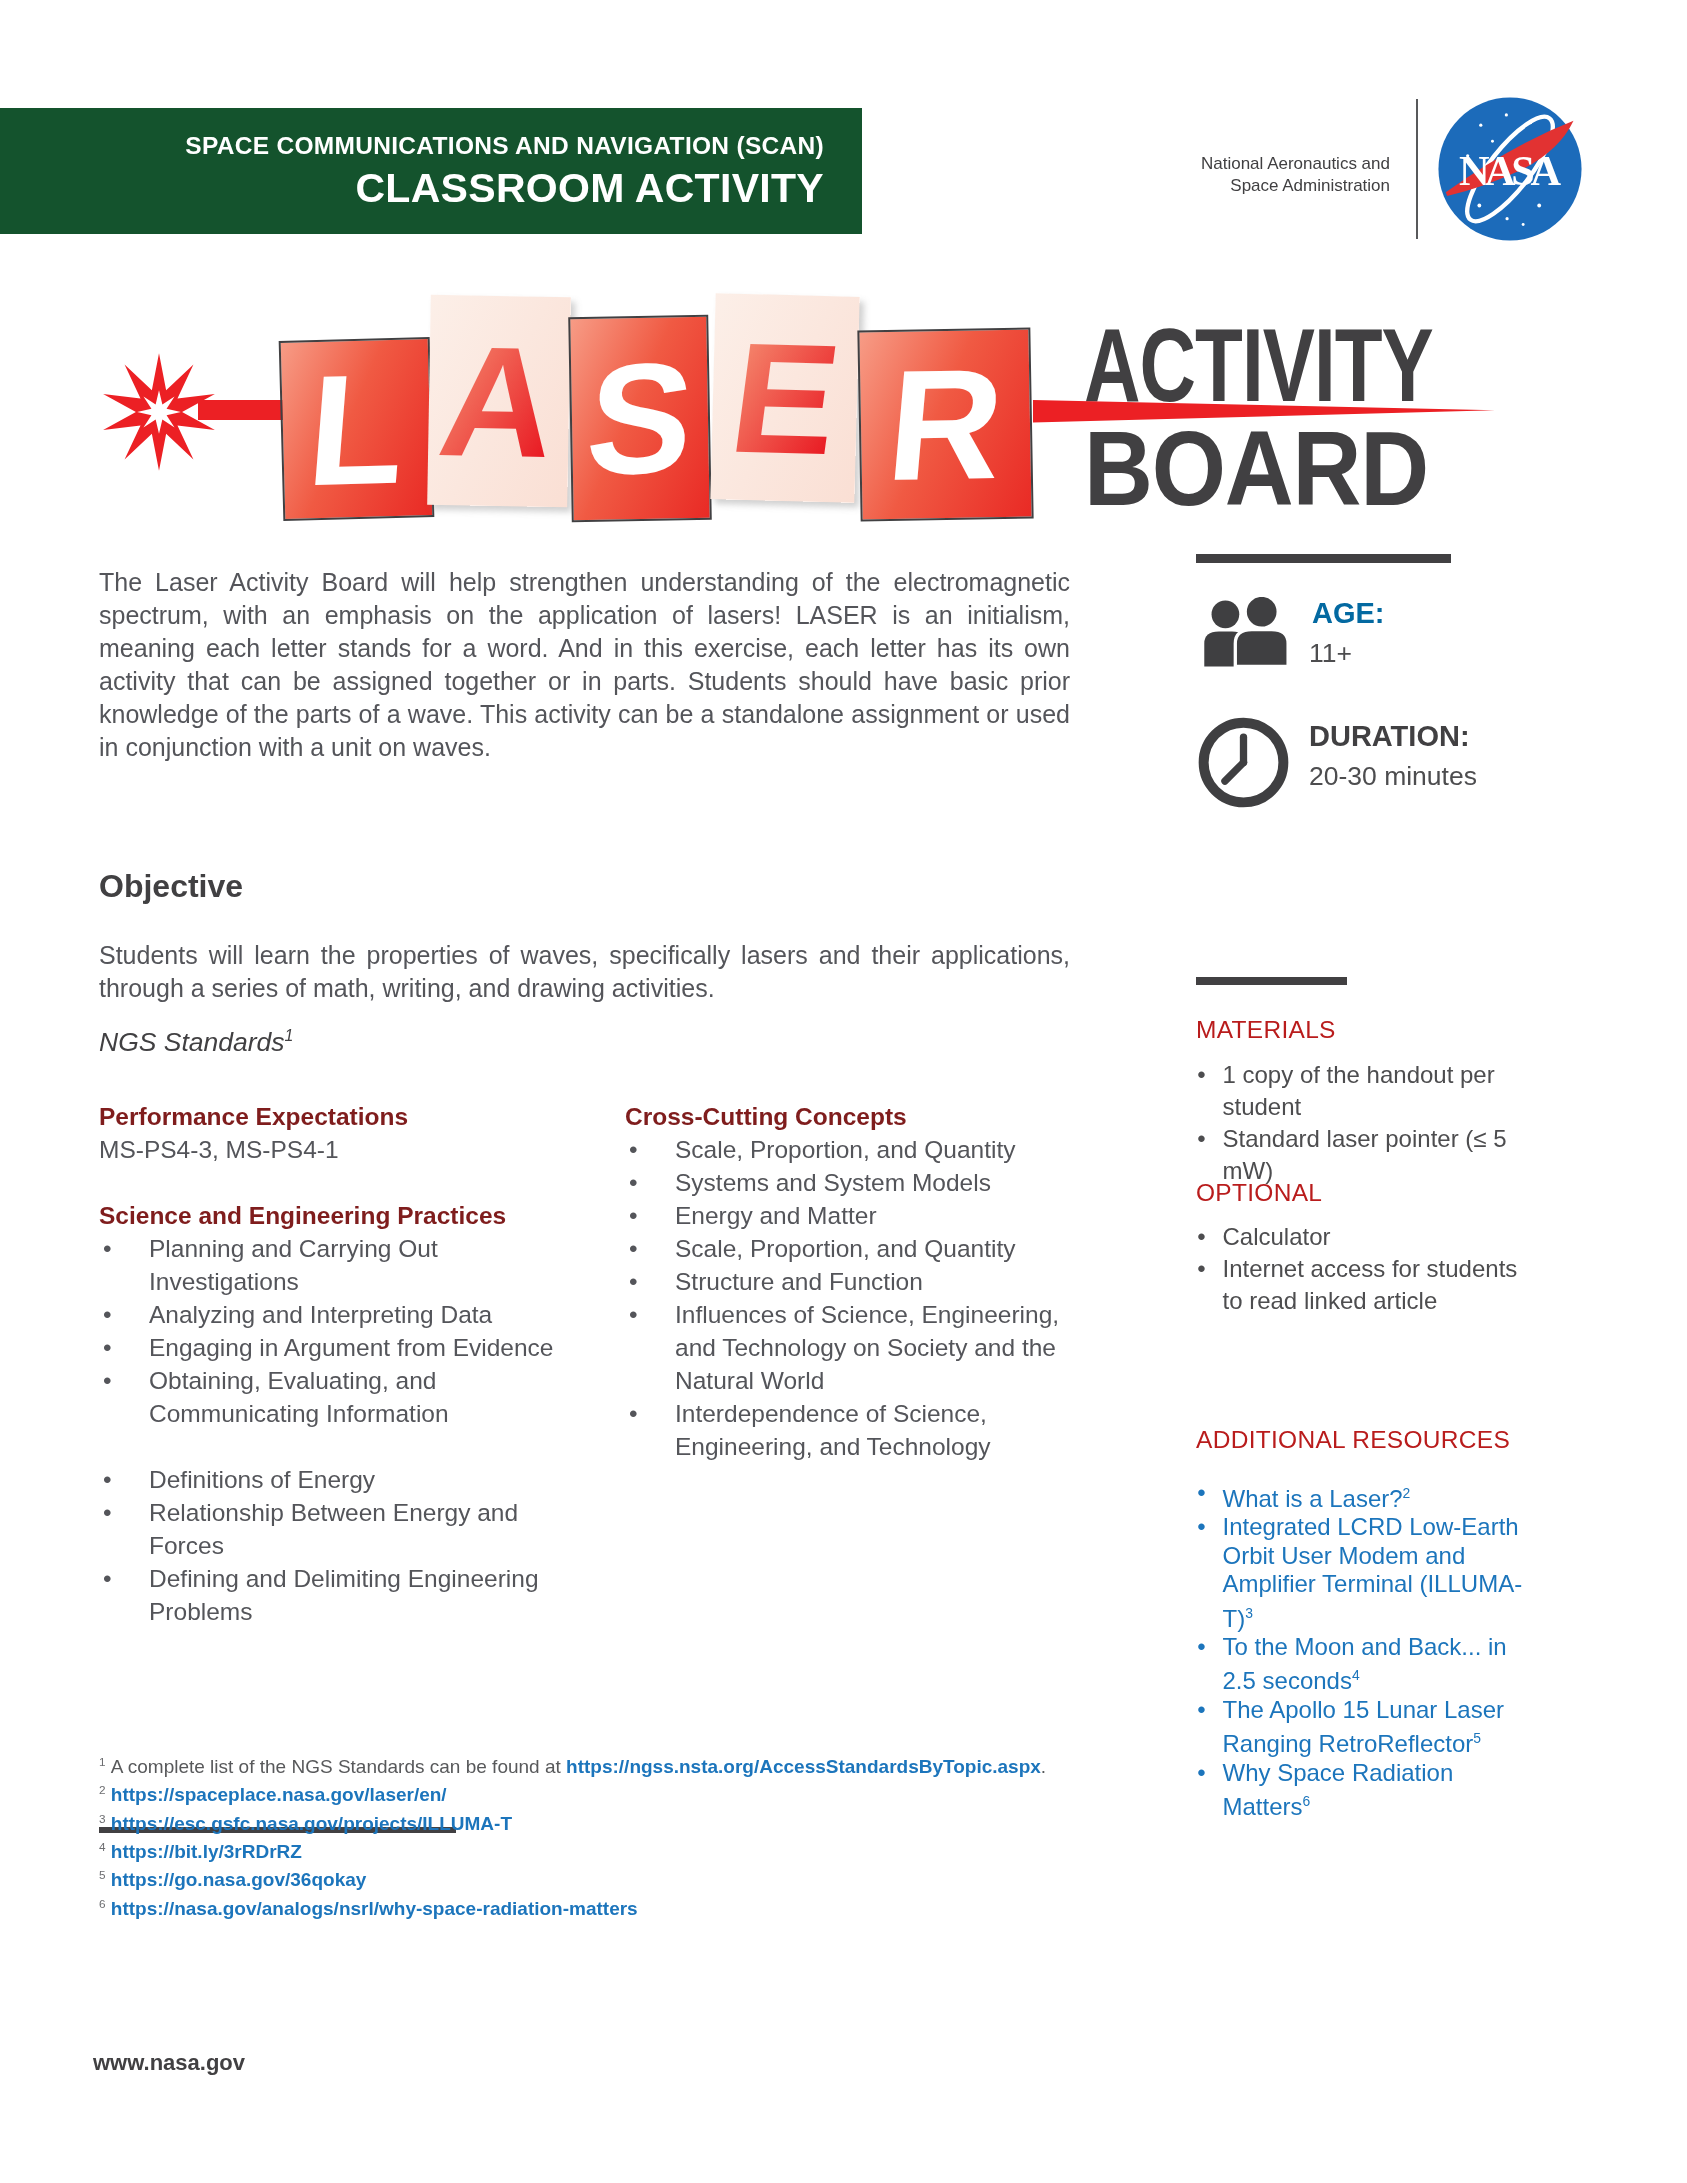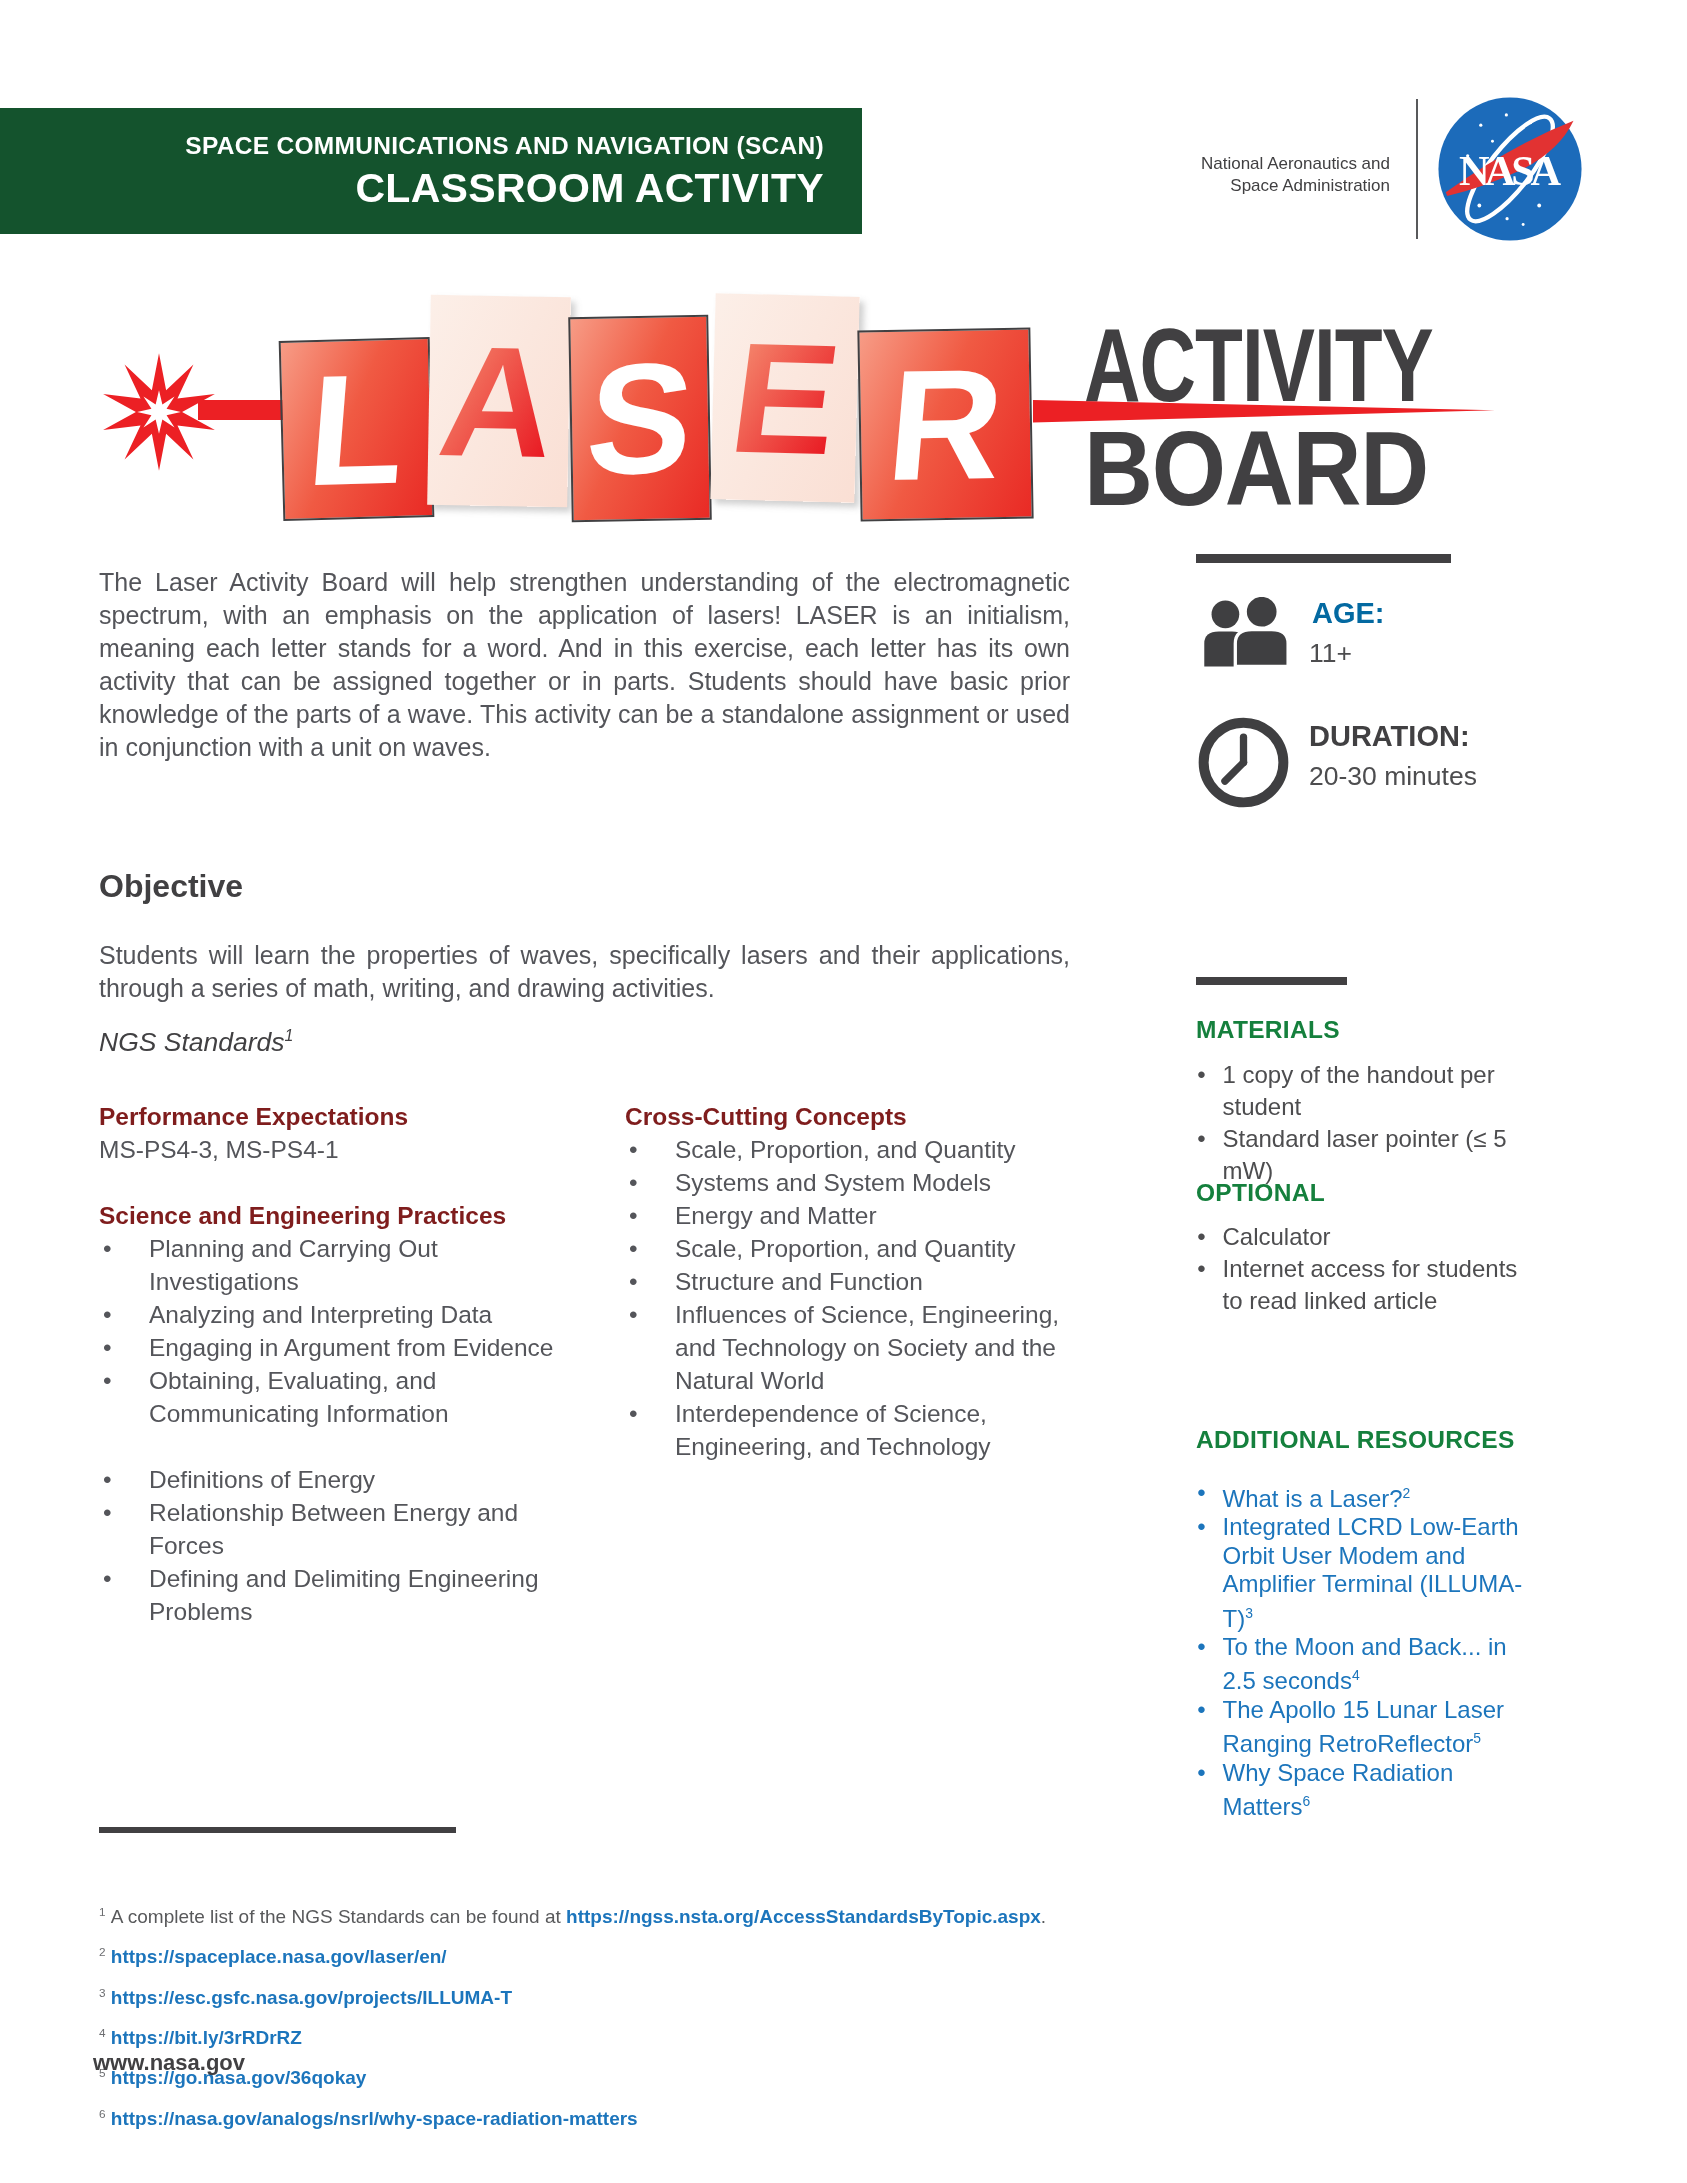--- a/index.html
+++ b/index.html
@@ -57,37 +57,37 @@
 
   
   .info-bar1{left:1196px;top:554px;width:255px;height:8.6px;background:#414042;}
   .info-bar2{left:1196px;top:977px;width:151px;height:8px;background:#414042;}
   .icon-wrap{color:#3F3F41;}
   .age-label{left:1312px;top:597px;font-size:29px;font-weight:bold;color:#0369a1;}
   .age-value{left:1309px;top:638px;font-size:26.5px;color:#4D4D4F;}
   .duration-label{left:1309px;top:720px;font-size:29px;font-weight:bold;color:#414042;}
   .duration-value{left:1309px;top:761px;font-size:26.5px;color:#4D4D4F;}
 
-  .side-h{font-size:24.5px;font-weight:bold;color:#15803d;letter-spacing:0.3px;}
+  .side-h{font-size:24.5px;font-weight:normal;color:#b91c1c;letter-spacing:0.3px;}
   #materials-h{left:1196px;top:1016px;}
   #optional-h{left:1196px;top:1179px;}
   #resources-h{left:1196px;top:1426px;}
   .side-list{list-style:none;margin:0;padding:0;width:344px;font-size:24px;line-height:32px;color:#4D4D4F;}
   .side-list li{position:relative;padding-left:26.5px;}
   .side-list li::before{content:"\2022";position:absolute;left:1.3px;}
   #materials-list{left:1196px;top:1059px;}
   #optional-list{left:1196px;top:1221px;}
   #resources-list{left:1196px;top:1479px;line-height:28.4px;color:#1C75BC;}
   #resources-list li::before{color:#1C75BC;}
   .res-link{color:#1C75BC;cursor:pointer;}
   .res-link sup{font-size:.58em;}
 
   
   .fn-rule{left:99px;top:1827px;width:357px;height:6px;background:#414042;}
-  .footnotes{left:99px;top:1894px;width:1323px;font-size:19px;line-height:35px;color:#58595B;}
+  .footnotes{left:99px;top:1750px;width:1323px;font-size:19px;line-height:23px;color:#58595B;}
   .fn-row sup{font-size:.62em;color:#6D6E71;margin-right:5.3px;}
   .fn-link{color:#1C75BC;font-weight:bold;cursor:pointer;}
   .footer-url{left:93px;top:2050px;font-size:22px;font-weight:bold;color:#414042;}
 </style>
 </head>
 <body>
 
 <div class="page">
 
   <div class="abs banner">

